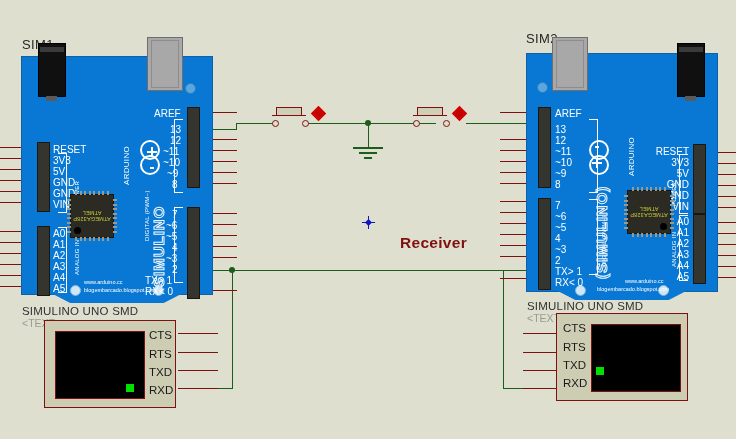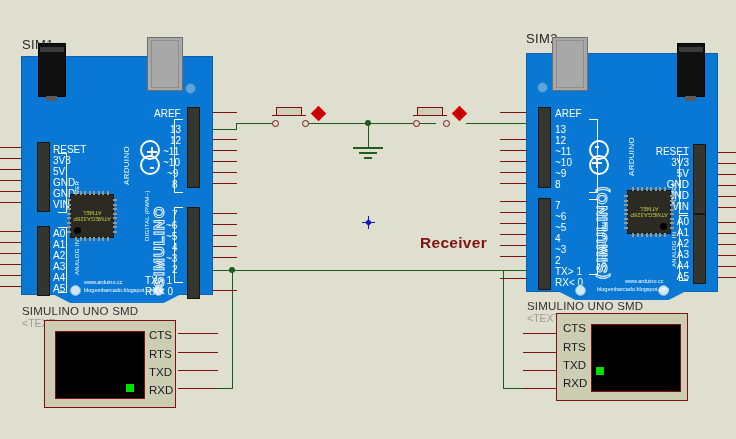--- a/index.html
+++ b/index.html
@@ -248,21 +248,21 @@
       <div class="core"></div>
     </div>
   </div>
 
   <div class="crosshair" style="left:362px;top:216px;">
     <div class="hv" style="left:6px;top:0;width:1px;height:13px;"></div>
     <div class="hv" style="left:0;top:6px;width:13px;height:1px;"></div>
     <div class="dia"></div>
   </div>
 
-  <div class="annot" style="left:420px;top:234px;">Receiver</div>
+  <div class="annot" style="left:400px;top:234px;">Receiver</div>
 
   <div class="ref-label" style="left:22px;top:37px;">SIM1</div>
 
   <div class="wire-stub" style="left:191px;top:112px;width:46px;"></div>
   <div class="wire-stub" style="left:191px;top:139px;width:46px;"></div>
   <div class="wire-stub" style="left:191px;top:150px;width:46px;"></div>
   <div class="wire-stub" style="left:191px;top:161px;width:46px;"></div>
   <div class="wire-stub" style="left:191px;top:172px;width:46px;"></div>
   <div class="wire-stub" style="left:191px;top:183px;width:46px;"></div>
 

